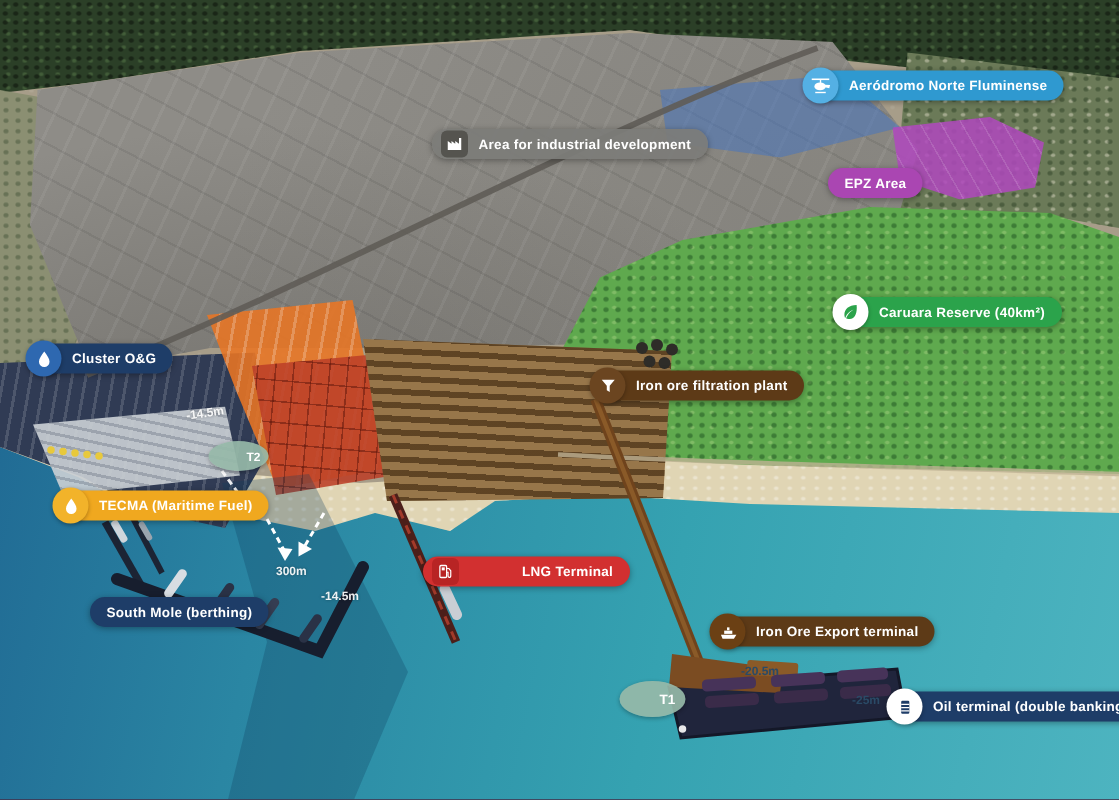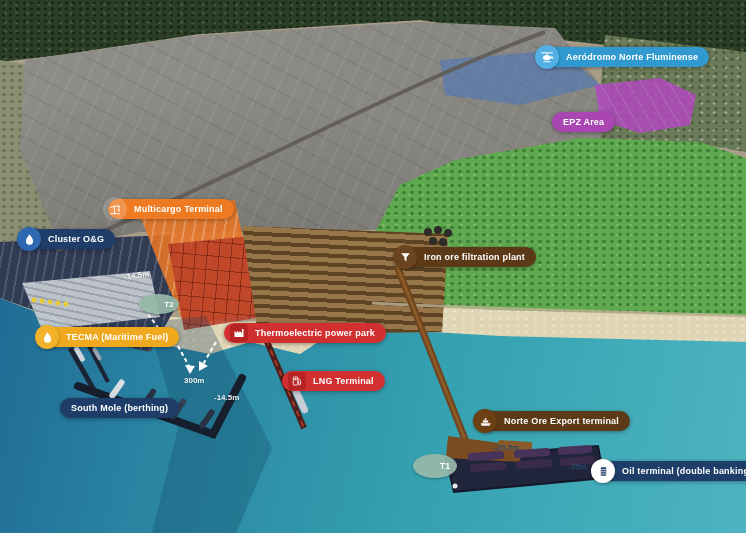--- a/index.html
+++ b/index.html
@@ -165,35 +165,43 @@
           <rect x="2" y="4" width="20" height="1.8" fill="#fff"></rect>
           <rect x="11.2" y="5" width="1.6" height="4.5" fill="#fff"></rect>
           <ellipse cx="11.5" cy="13" rx="6.5" ry="4.5" fill="#fff"></ellipse>
           <path d="M17 11l6 0.5-1 3.5-5-1z" fill="#fff"></path>
           <path d="M6 20h12" stroke="#fff" stroke-width="1.6"></path>
         </svg>
     </span>
     <span>Aeródromo Norte Fluminense</span>
   </div>
 
+  <div class="pill" style="left:288px;top:86px;background:rgba(124,124,120,.93);">
+    <span class="badge square" style="background:#55544f;">
+      <svg width="12" height="12" viewBox="0 0 24 24">
+          <path d="M3 20V8l5 3.5V8l5 3.5V8l5 3.5V4h3v16H3z" fill="#fff"></path>
+        </svg>
+    </span>
+    <span>Area for industrial development</span>
+  </div>
 
   <div class="pill" style="left: 552px; top: 112px; background: rgb(170, 70, 178);">
     <span>EPZ Area</span>
   </div>
 
 
-  <div class="pill" style="left: 108px; top: 199px; background: rgb(238, 123, 34);">
-    <span class="badge" style="background:rgba(255,255,255,.2);box-shadow:none;">
+
+  <div class="pill" style="left: 560px; top: 198px; background: rgb(43, 163, 75);">
+    <span class="badge" style="background:#fff;">
       <svg width="14" height="14" viewBox="0 0 24 24">
-          <path d="M4 20h16M11 20V7M11 7L4 9.5M11 7h9M18.5 7v5m-1.5 1.5a1.5 1.5 0 103 0h-3z" stroke="#fff" stroke-width="1.7" fill="#fff"></path>
-        </svg>
-    </span>
-    <span>Multicargo Terminal</span>
-  </div>
-
+          <path d="M19 4c-9 0-14 5-14 11 0 2 1 4 1 4s1.5-7 9.5-10c-6.5 4-8.5 10-8.5 10s2 1 4 1c6 0 9-7 8-16z" fill="#2ba34b"></path>
+        </svg>
+    </span>
+    <span>Caruara Reserve (40km²)</span>
+  </div>
 
   <div class="pill" style="left: 22px; top: 229px; background: rgb(30, 61, 104);">
     <span class="badge" style="background:#2e68b0;">
       <svg width="13" height="13" viewBox="0 0 24 24">
           <path d="M12 2.5c3.5 5 6.5 8.5 6.5 12.5a6.5 6.5 0 11-13 0C5.5 11 8.5 7.5 12 2.5z" fill="#fff"></path>
         </svg>
     </span>
     <span>Cluster O&amp;G</span>
   </div>
 
@@ -208,30 +216,22 @@
 
   <div class="pill" style="left: 398px; top: 247px; background: rgb(93, 58, 23);">
     <span class="badge" style="background:#6b4520;">
       <svg width="13" height="13" viewBox="0 0 24 24">
           <path d="M4 4h16l-6.2 7.5V19l-3.6-2.2v-5.3z" fill="#fff"></path>
         </svg>
     </span>
     <span>Iron ore filtration plant</span>
   </div>
 
-  <div class="pill" style="left: 224px; top: 323px; background: rgb(210, 48, 48);">
-    <span class="badge square" style="background:#b82424;">
-      <svg width="12" height="12" viewBox="0 0 24 24">
-          <path d="M3 20V8l5 3.5V8l5 3.5V8l5 3.5V4h3v16H3z" fill="#fff"></path>
-        </svg>
-    </span>
-    <span>Thermoelectric power park</span>
-  </div>
-
-  <div class="pill" style="left: 282px; top: 371px; background: rgb(210, 48, 48);">
+
+  <div class="pill" style="left: 282px; top: 371px; background: rgb(210, 48, 48); gap: 35px;">
     <span class="badge square" style="background:#b82424;">
       <svg width="12" height="12" viewBox="0 0 24 24">
           <rect x="4.5" y="4" width="9" height="16" rx="1.5" fill="none" stroke="#fff" stroke-width="1.7"></rect>
           <rect x="7" y="6.5" width="4" height="4" fill="#fff"></rect>
           <path d="M13.5 8h3l2.5 3v7a1.8 1.8 0 01-3.6 0v-5h-1.9" stroke="#fff" stroke-width="1.6" fill="none"></path>
         </svg>
     </span>
     <span>LNG Terminal</span>
   </div>
 
@@ -240,21 +240,21 @@
   </div>
 
   <div class="pill" style="left: 478px; top: 411px; background: rgb(93, 58, 23);">
     <span class="badge" style="background:#6b4014;">
       <svg width="13" height="13" viewBox="0 0 24 24">
           <path d="M3 15l2 5h14l3-5z" fill="#fff"></path>
           <rect x="7" y="10" width="10" height="4" fill="#fff"></rect>
           <rect x="10.5" y="6" width="3" height="3.5" fill="#fff"></rect>
         </svg>
     </span>
-    <span>Norte Ore Export terminal</span>
+    <span>Iron Ore Export terminal</span>
   </div>
 
   <div class="pill" style="left: 596px; top: 461px; background: rgb(30, 61, 104);">
     <span class="badge" style="background:#fff;">
       <svg width="13" height="13" viewBox="0 0 24 24">
           <rect x="7" y="4" width="10" height="16" rx="1.5" fill="#1e3d68"></rect>
           <path d="M7 8.5h10M7 12.5h10M7 16.5h10" stroke="#fff" stroke-width="1.4"></path>
         </svg>
     </span>
     <span>Oil terminal (double banking)</span>

